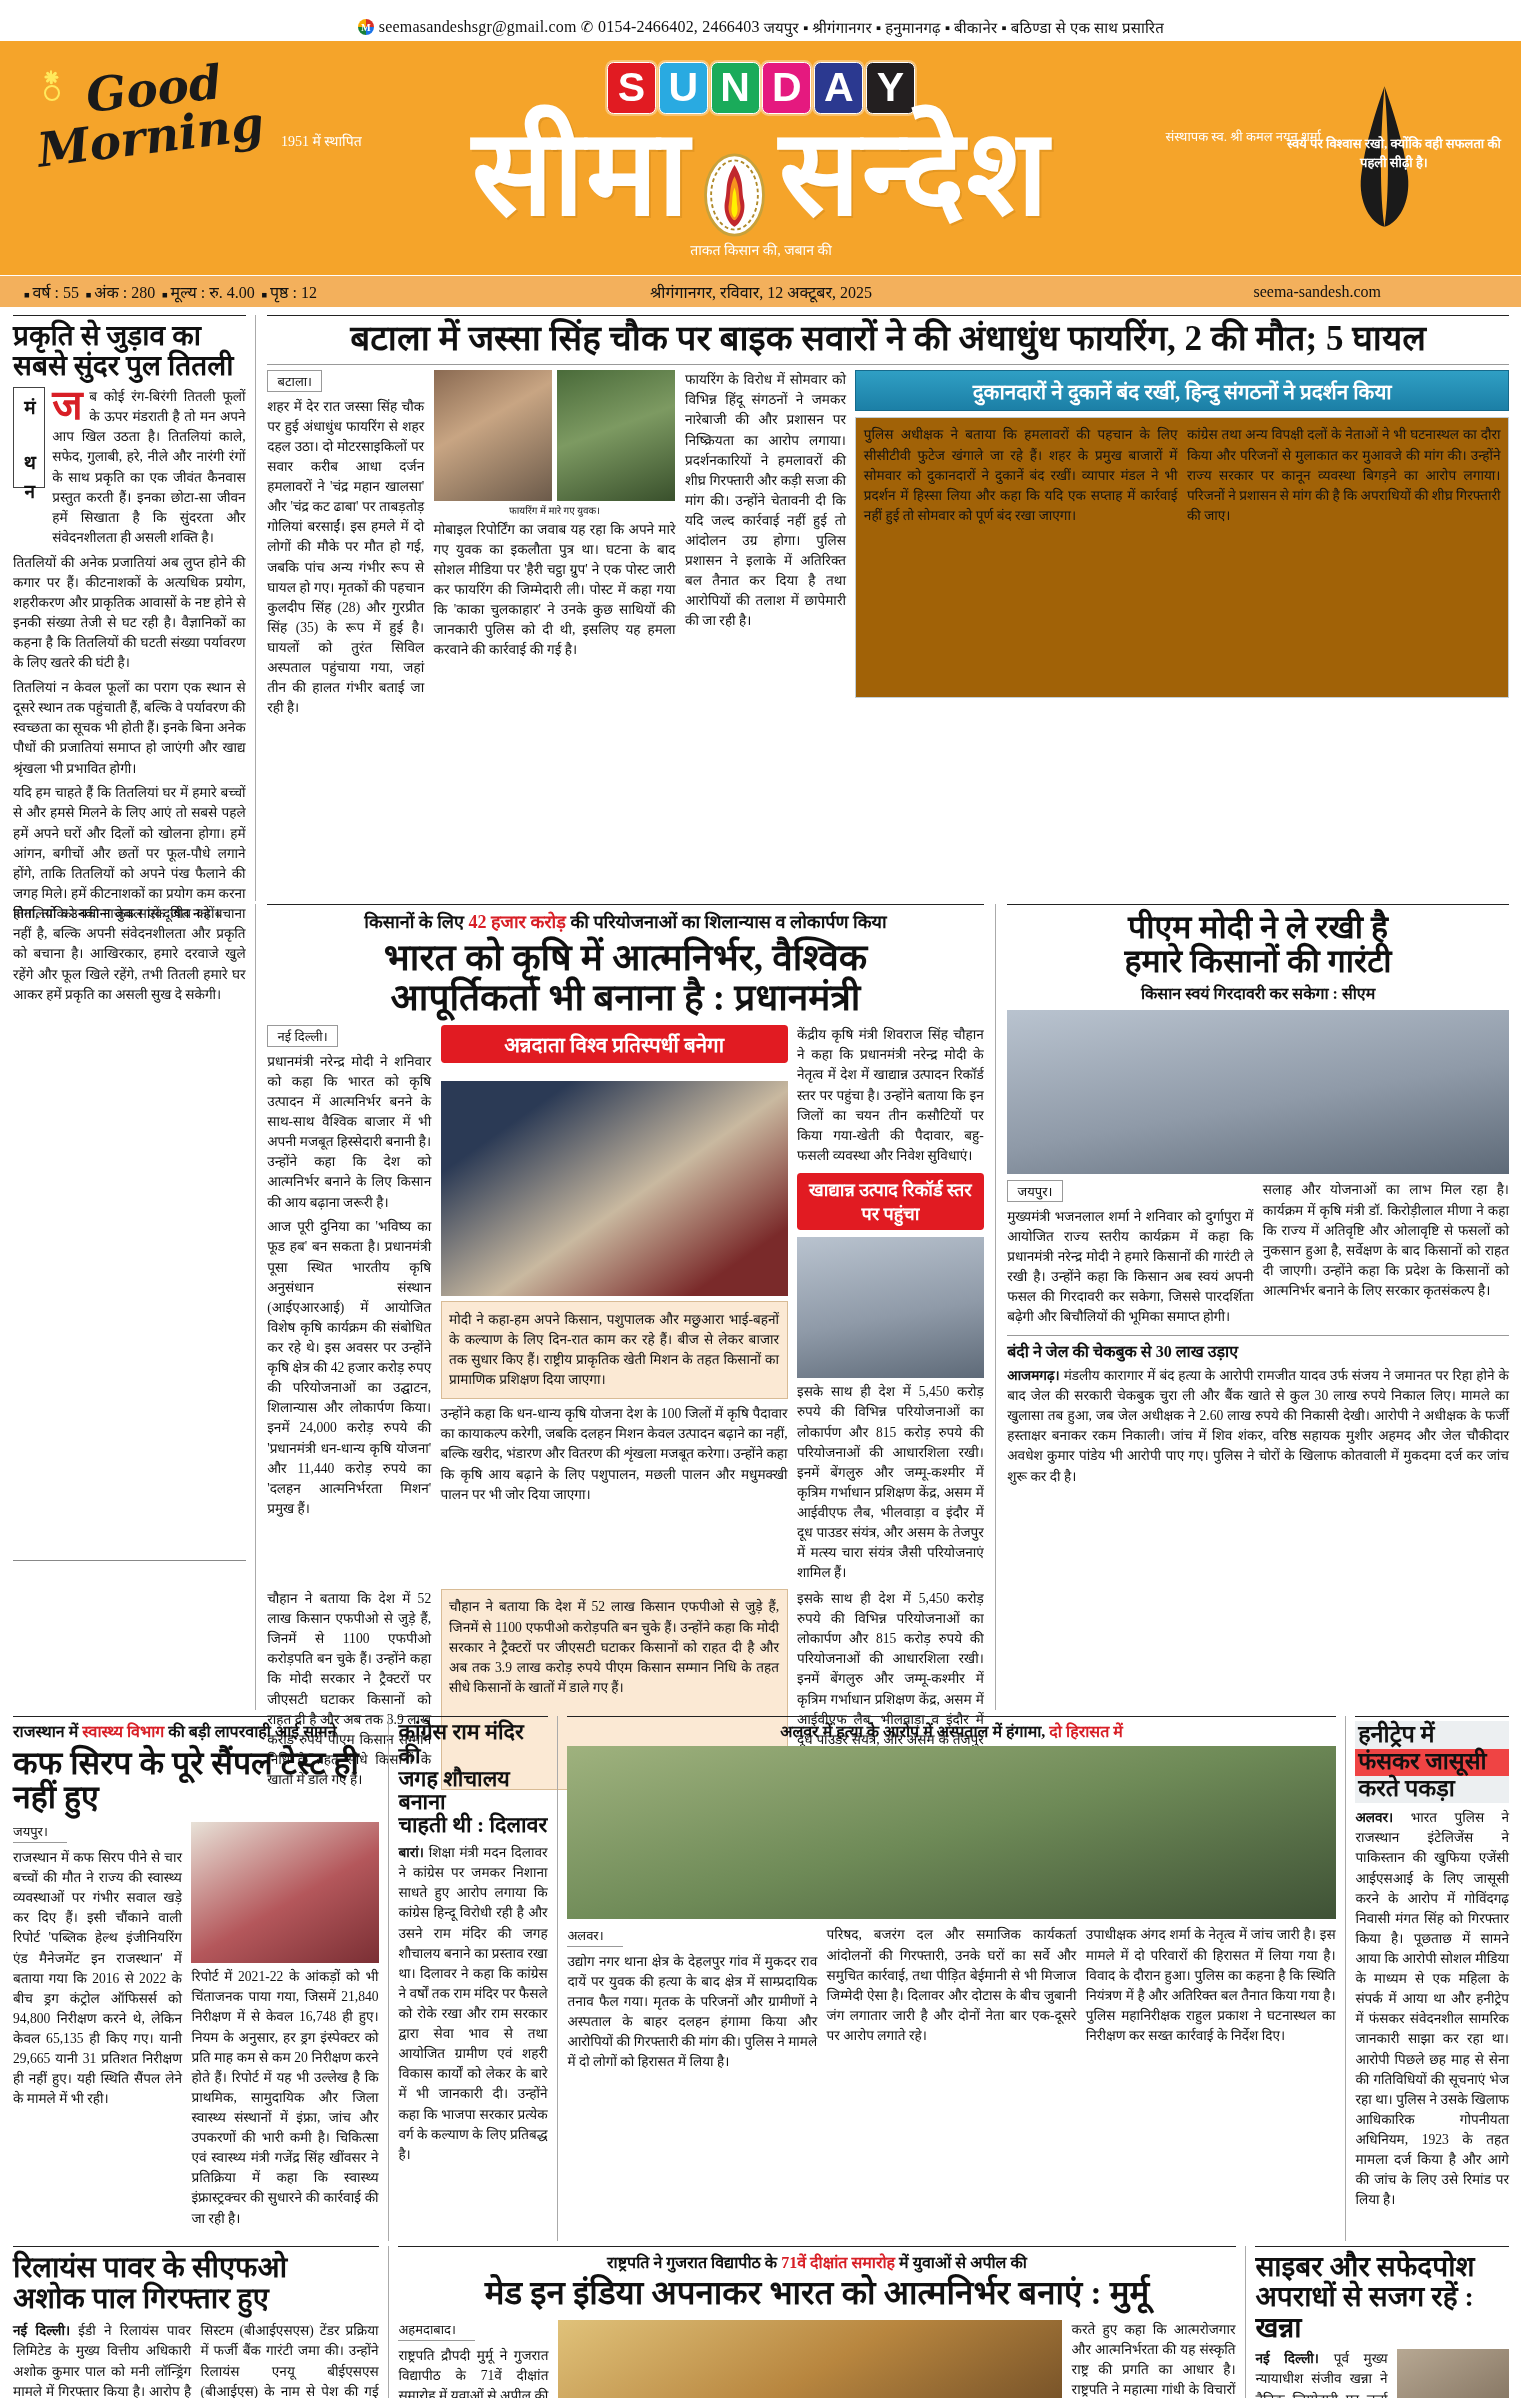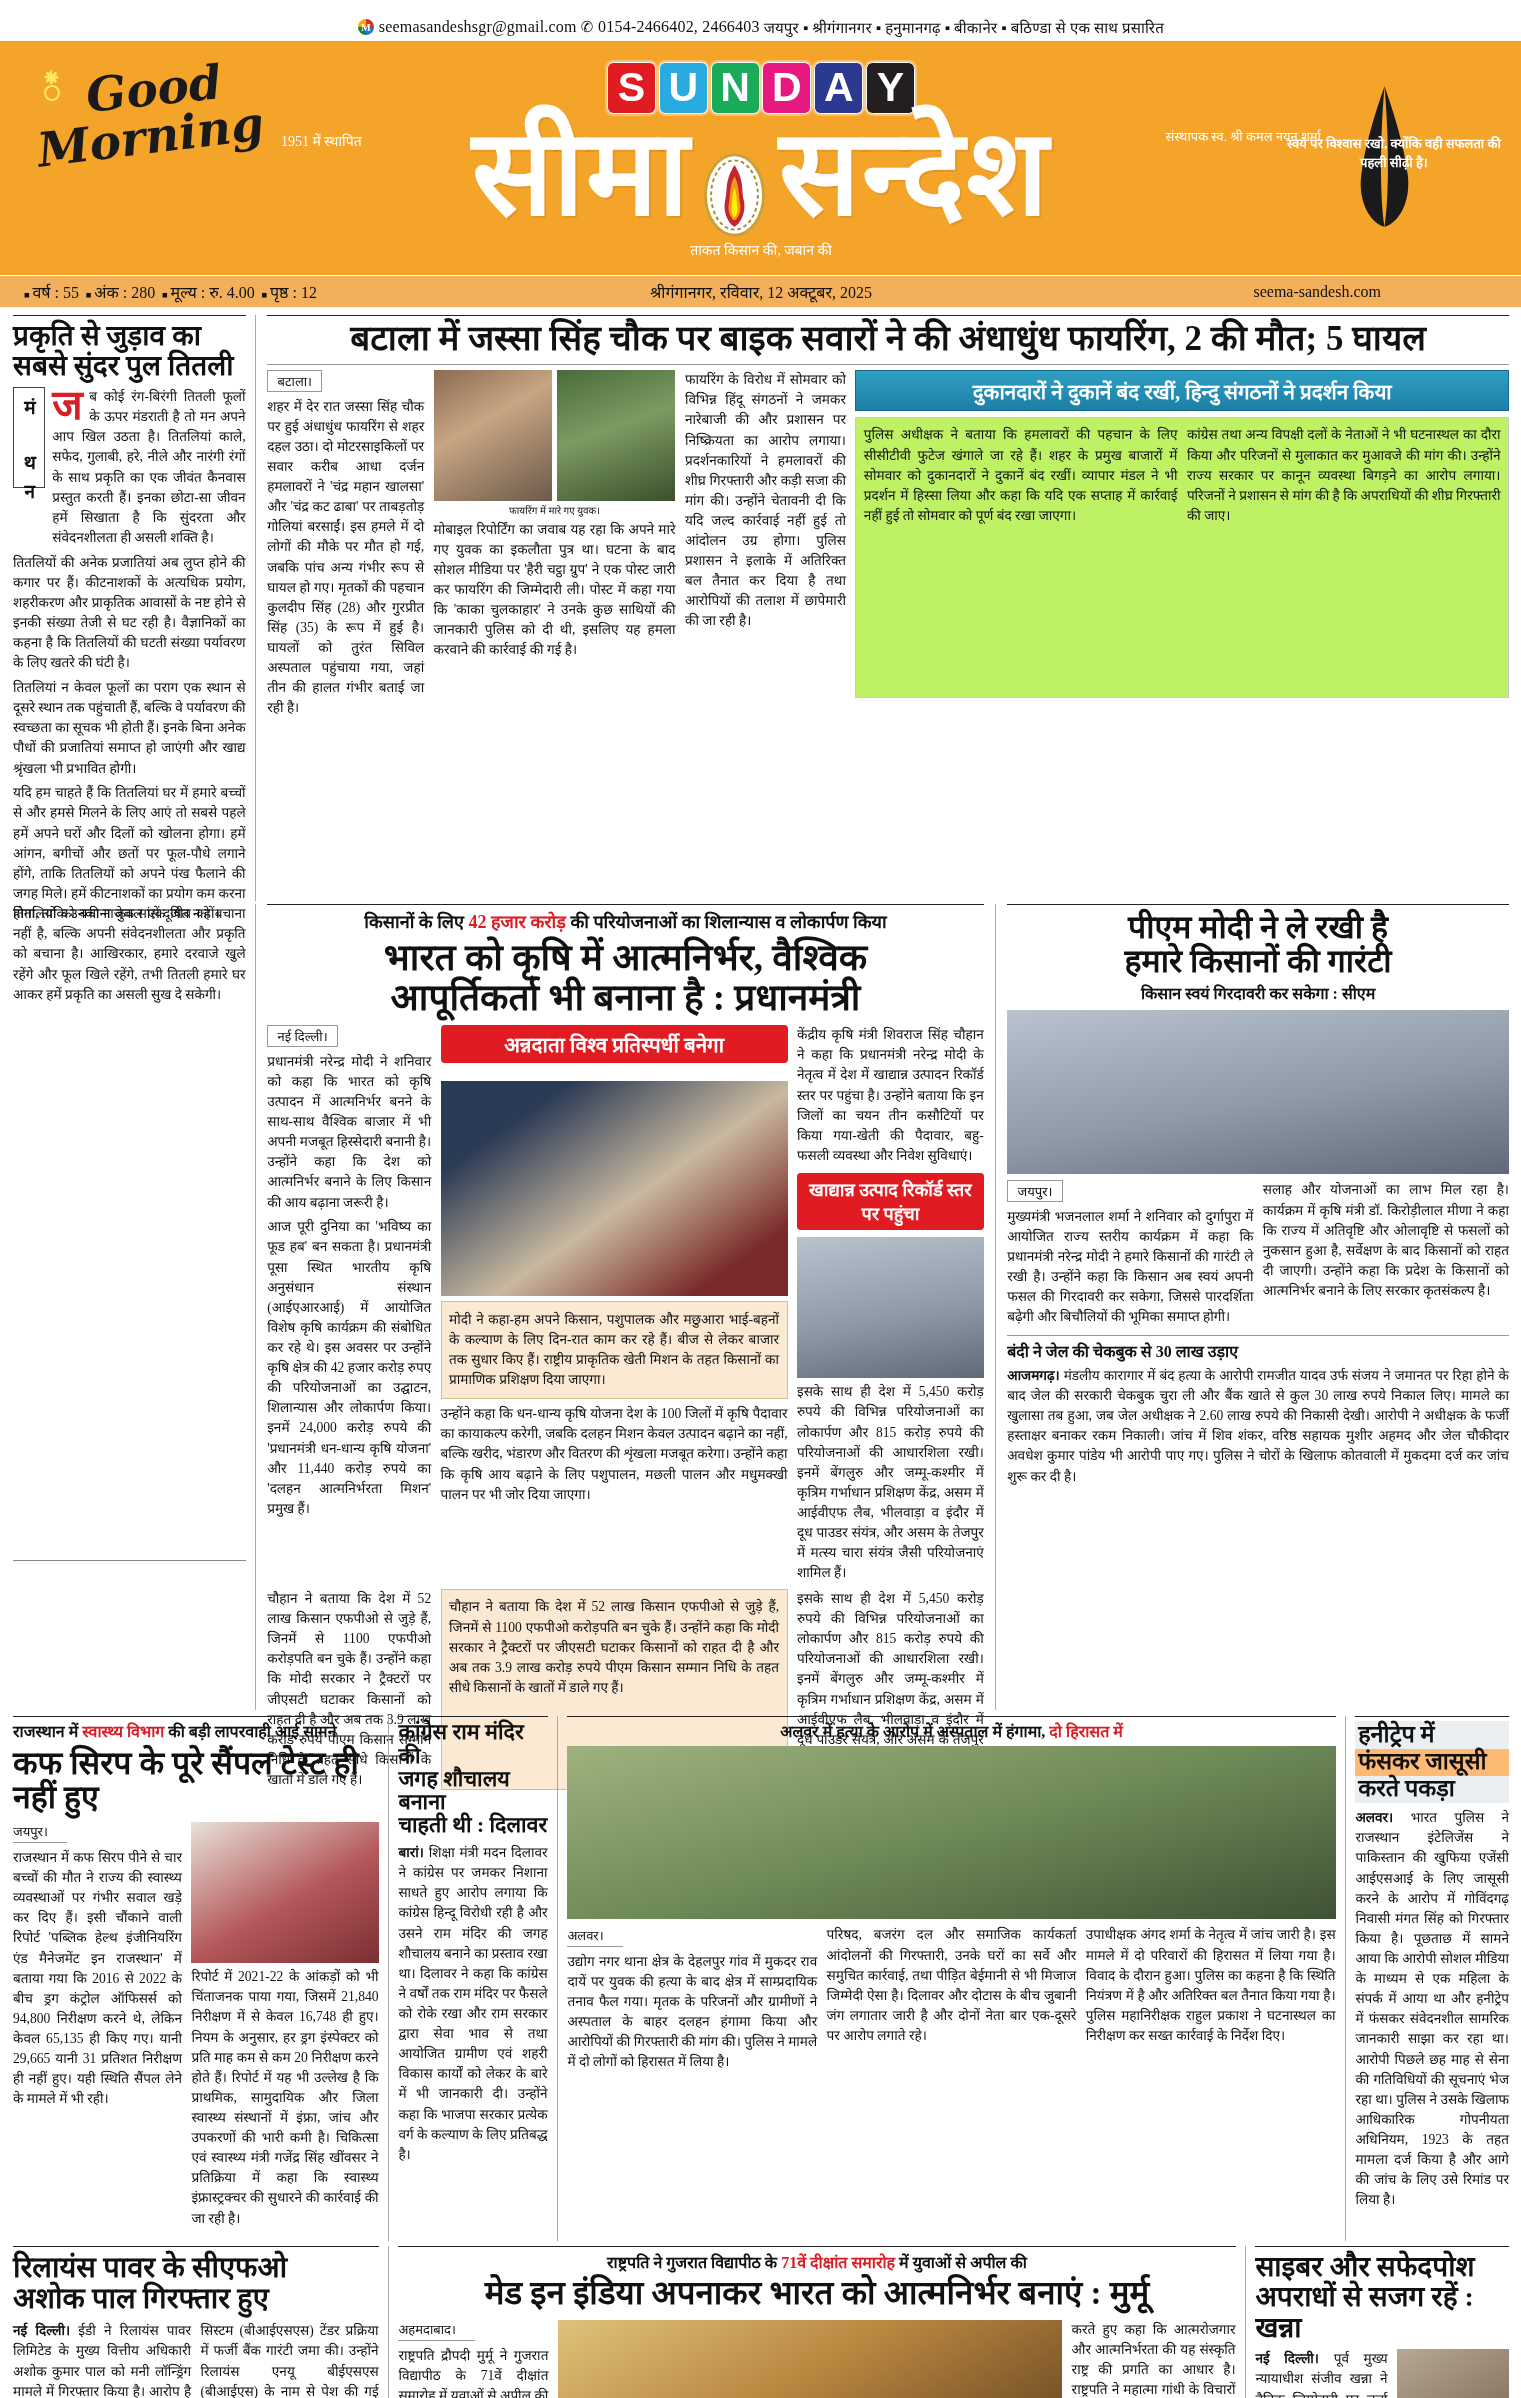--- a/index.html
+++ b/index.html
@@ -124,21 +124,21 @@
   .blue-banner{
     background:linear-gradient(180deg,#2f9fc4,#1c7fa6);
     color:#fff;text-align:center;font-weight:bold;font-size:20.6px;
     padding:5.6px 3.7px;border:0.9px solid #156a8c;
   }
   .red-banner{
     background:#e11b22;color:#fff;text-align:center;font-weight:bold;font-size:20.6px;
     padding:4.7px 3.7px;border-radius:3.7px;
   }
   .cream-box{background:#FBE9D4;border:0.9px solid #d8bb95;padding:7.5px;}
-  .grey-box{background:#bef264;border:0.9px solid #c2ced6;padding:7.5px;}
+  .grey-box{background:#a16207;border:0.9px solid #c2ced6;padding:7.5px;}
   .box-outline{border:0.9px solid #888;padding:9.4px;}
 
   .dropcap{
     float:left;font-size:41px;line-height:.82;font-weight:bold;color:#d81f26;
     margin:1.9px 6.6px 0 0;font-family:"Liberation Serif",serif;
   }
   .sidevert{
     writing-mode:vertical-rl;text-orientation:upright;
     border:0.9px solid #444;font-weight:bold;font-size:19px;padding:5.6px 1.9px;
     letter-spacing:2.8px;float:left;margin:0 7.5px 3.7px 0;height:101px;
@@ -403,21 +403,21 @@
             <div class="body-txt">उद्योग नगर थाना क्षेत्र के देहलपुर गांव में मुकदर राव दायें पर युवक की हत्या के बाद क्षेत्र में साम्प्रदायिक तनाव फैल गया। मृतक के परिजनों और ग्रामीणों ने अस्पताल के बाहर दलहन हंगामा किया और आरोपियों की गिरफ्तारी की मांग की। पुलिस ने मामले में दो लोगों को हिरासत में लिया है।</div>
           </div>
           <div style="flex:1;" class="body-txt">परिषद, बजरंग दल और समाजिक कार्यकर्ता आंदोलनों की गिरफ्तारी, उनके घरों का सर्वे और समुचित कार्रवाई, तथा पीड़ित बेईमानी से भी मिजाज जिम्मेदी ऐसा है। दिलावर और दोटास के बीच जुबानी जंग लगातार जारी है और दोनों नेता बार एक-दूसरे पर आरोप लगाते रहे।</div>
           <div style="flex:1;" class="body-txt">उपाधीक्षक अंगद शर्मा के नेतृत्व में जांच जारी है। इस मामले में दो परिवारों की हिरासत में लिया गया है। विवाद के दौरान हुआ। पुलिस का कहना है कि स्थिति नियंत्रण में है और अतिरिक्त बल तैनात किया गया है। पुलिस महानिरीक्षक राहुल प्रकाश ने घटनास्थल का निरीक्षण कर सख्त कार्रवाई के निर्देश दिए।</div>
         </div>
       </div>
 
       <div class="vsep" style="width:164px;padding-left:9.4px;">
         <div class="rule" style="margin-bottom:4.7px;"></div>
         <div class="hl1" style="font-size:23.4px;background:#eceff1;padding:0.9px 2.8px;">हनीट्रेप में</div>
-        <div class="hl1" style="font-size:23.4px;background:#fdba74;padding:0.9px 2.8px;">फंसकर जासूसी</div>
+        <div class="hl1" style="font-size:23.4px;background:#ef4444;padding:0.9px 2.8px;">फंसकर जासूसी</div>
         <div class="hl1" style="font-size:23.4px;margin-bottom:5.6px;background:#eceff1;padding:0.9px 2.8px;">करते पकड़ा</div>
         <div class="body-txt">
           <span class="dateline">अलवर।</span>
           <span>भारत पुलिस ने राजस्थान इंटेलिजेंस ने पाकिस्तान की खुफिया एजेंसी आईएसआई के लिए जासूसी करने के आरोप में गोविंदगढ़ निवासी मंगत सिंह को गिरफ्तार किया है। पूछताछ में सामने आया कि आरोपी सोशल मीडिया के माध्यम से एक महिला के संपर्क में आया था और हनीट्रेप में फंसकर संवेदनशील सामरिक जानकारी साझा कर रहा था। आरोपी पिछले छह माह से सेना की गतिविधियों की सूचनाएं भेज रहा था। पुलिस ने उसके खिलाफ आधिकारिक गोपनीयता अधिनियम, 1923 के तहत मामला दर्ज किया है और आगे की जांच के लिए उसे रिमांड पर लिया है।</span>
         </div>
       </div>
     </div>
 
     <div class="cols" style="height:356px;margin-top:5.6px;">
 

